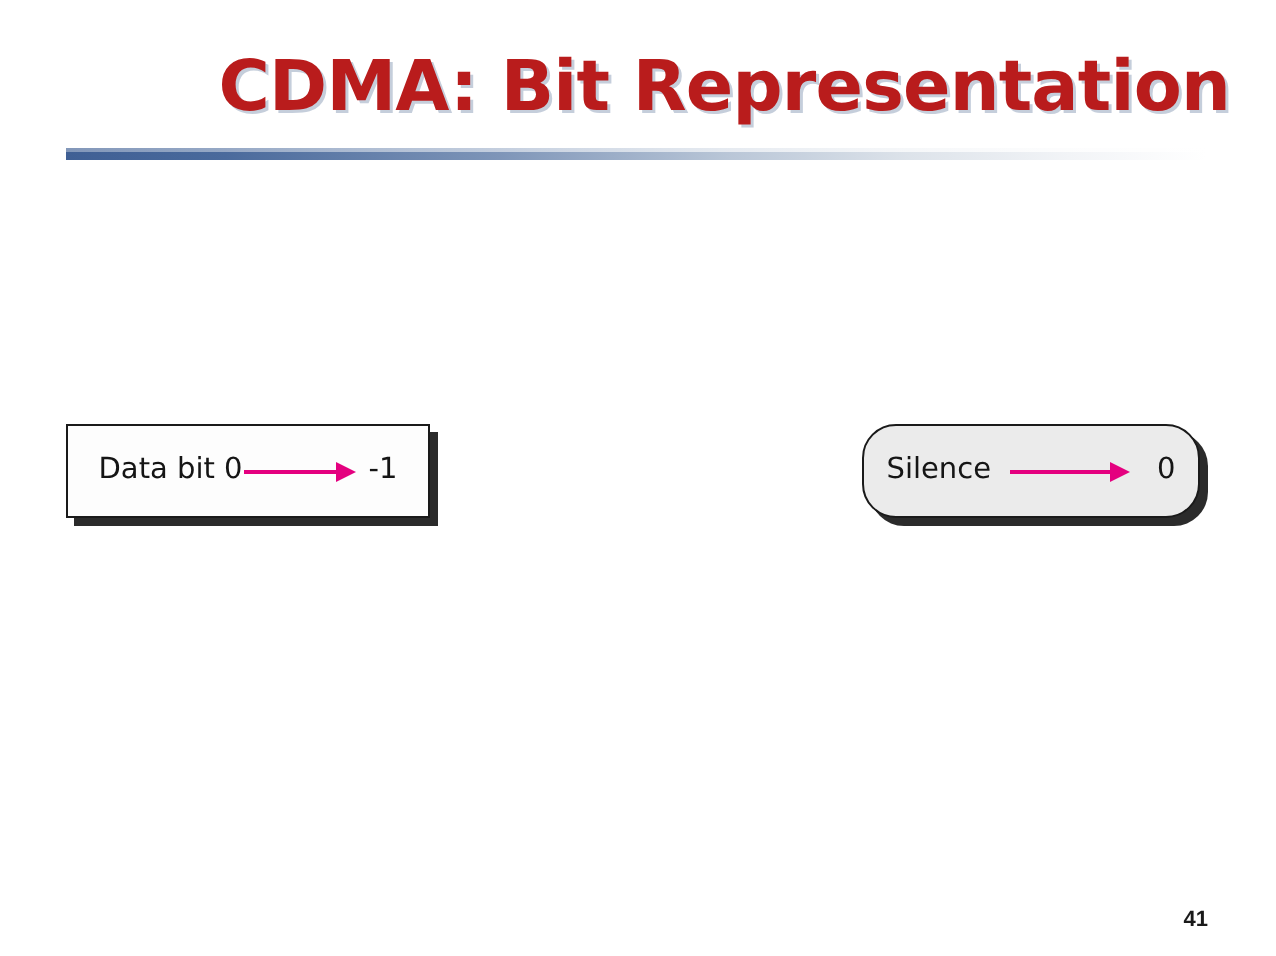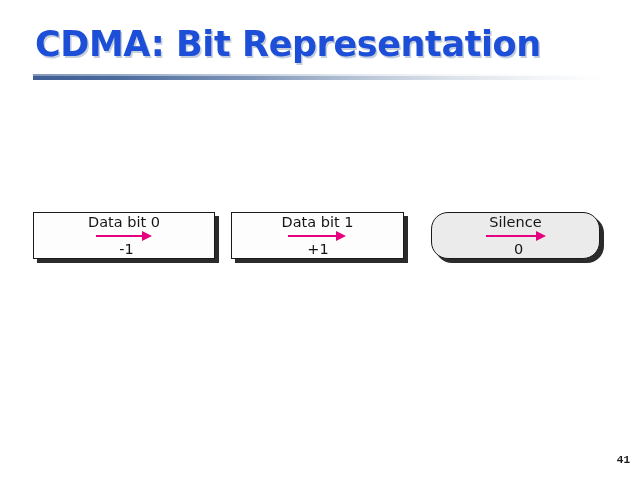--- a/index.html
+++ b/index.html
@@ -27,24 +27,25 @@
   
   .slide-title {
     position: absolute;
     left: 35px;
     top: 22px;
     width: 580px;
     font-size: 35px;
     font-weight: bold;
     font-family: "DejaVu Sans", sans-serif;
     letter-spacing: -0.4px;
-    color: #1d4ed8;
+    color: #b91c1c;
     text-shadow: 1.5px 1.5px 0px rgba(150,165,190,0.55);
     line-height: 44px;
     white-space: nowrap;
+    text-align: right;
   }
 
   .title-rule {
     position: absolute;
     left: 33px;
     top: 74px;
     width: 570px;
     height: 6px;
     background: linear-gradient(to right,
         #3f5f94 0%,
@@ -84,21 +85,20 @@
 
   .box-1 { left: 33px;  width: 182px; }
   .box-2 { left: 231px; width: 173px; }
   .box-3 { left: 431px; width: 169px; }
 
   .box-row {
     display: flex;
     align-items: center;
     justify-content: center;
     white-space: nowrap;
-    flex-direction: column;
   }
 
   .box-label {
     font-size: 14.5px;
     color: #151515;
     font-family: "DejaVu Sans", sans-serif;
     line-height: 1;
   }
   .box-value {
     font-size: 14.5px;
@@ -143,26 +143,26 @@
   .box-2 .arrow .shaft { width: 50px; }
   .box-2 .box-value { margin-left: 1px; }
 
   .box-3 .arrow { width: 60px; margin: 0 8px 0 9px; }
   .box-3 .arrow .shaft { width: 52px; }
   .box-3 .box-value { margin-left: 6px; }
 
   
   .page-number {
     position: absolute;
-    right: 8px;
+    right: 34px;
     bottom: 12px;
     font-size: 11px;
     font-weight: bold;
     color: #1a1a1a;
-    font-family: Liberation Mono, monospace;
+    font-family: Liberation Sans, sans-serif;
   }
 </style>
 </head>
 <body>
 
 <div class="slide">
 
   <div class="slide-title">CDMA: Bit Representation</div>
 
   <div class="title-rule"></div>
@@ -172,30 +172,20 @@
     <div class="box-row">
       <span class="box-label">Data bit 0</span>
       <span class="arrow">
         <span class="shaft"></span>
         <span class="head"></span>
       </span>
       <span class="box-value">-1</span>
     </div>
   </div>
 
-  <div class="box box--white box-2">
-    <div class="box-row">
-      <span class="box-label">Data bit 1</span>
-      <span class="arrow">
-        <span class="shaft"></span>
-        <span class="head"></span>
-      </span>
-      <span class="box-value">+1</span>
-    </div>
-  </div>
 
   <div class="box box--gray box-3">
     <div class="box-row">
       <span class="box-label">Silence</span>
       <span class="arrow">
         <span class="shaft"></span>
         <span class="head"></span>
       </span>
       <span class="box-value">0</span>
     </div>

